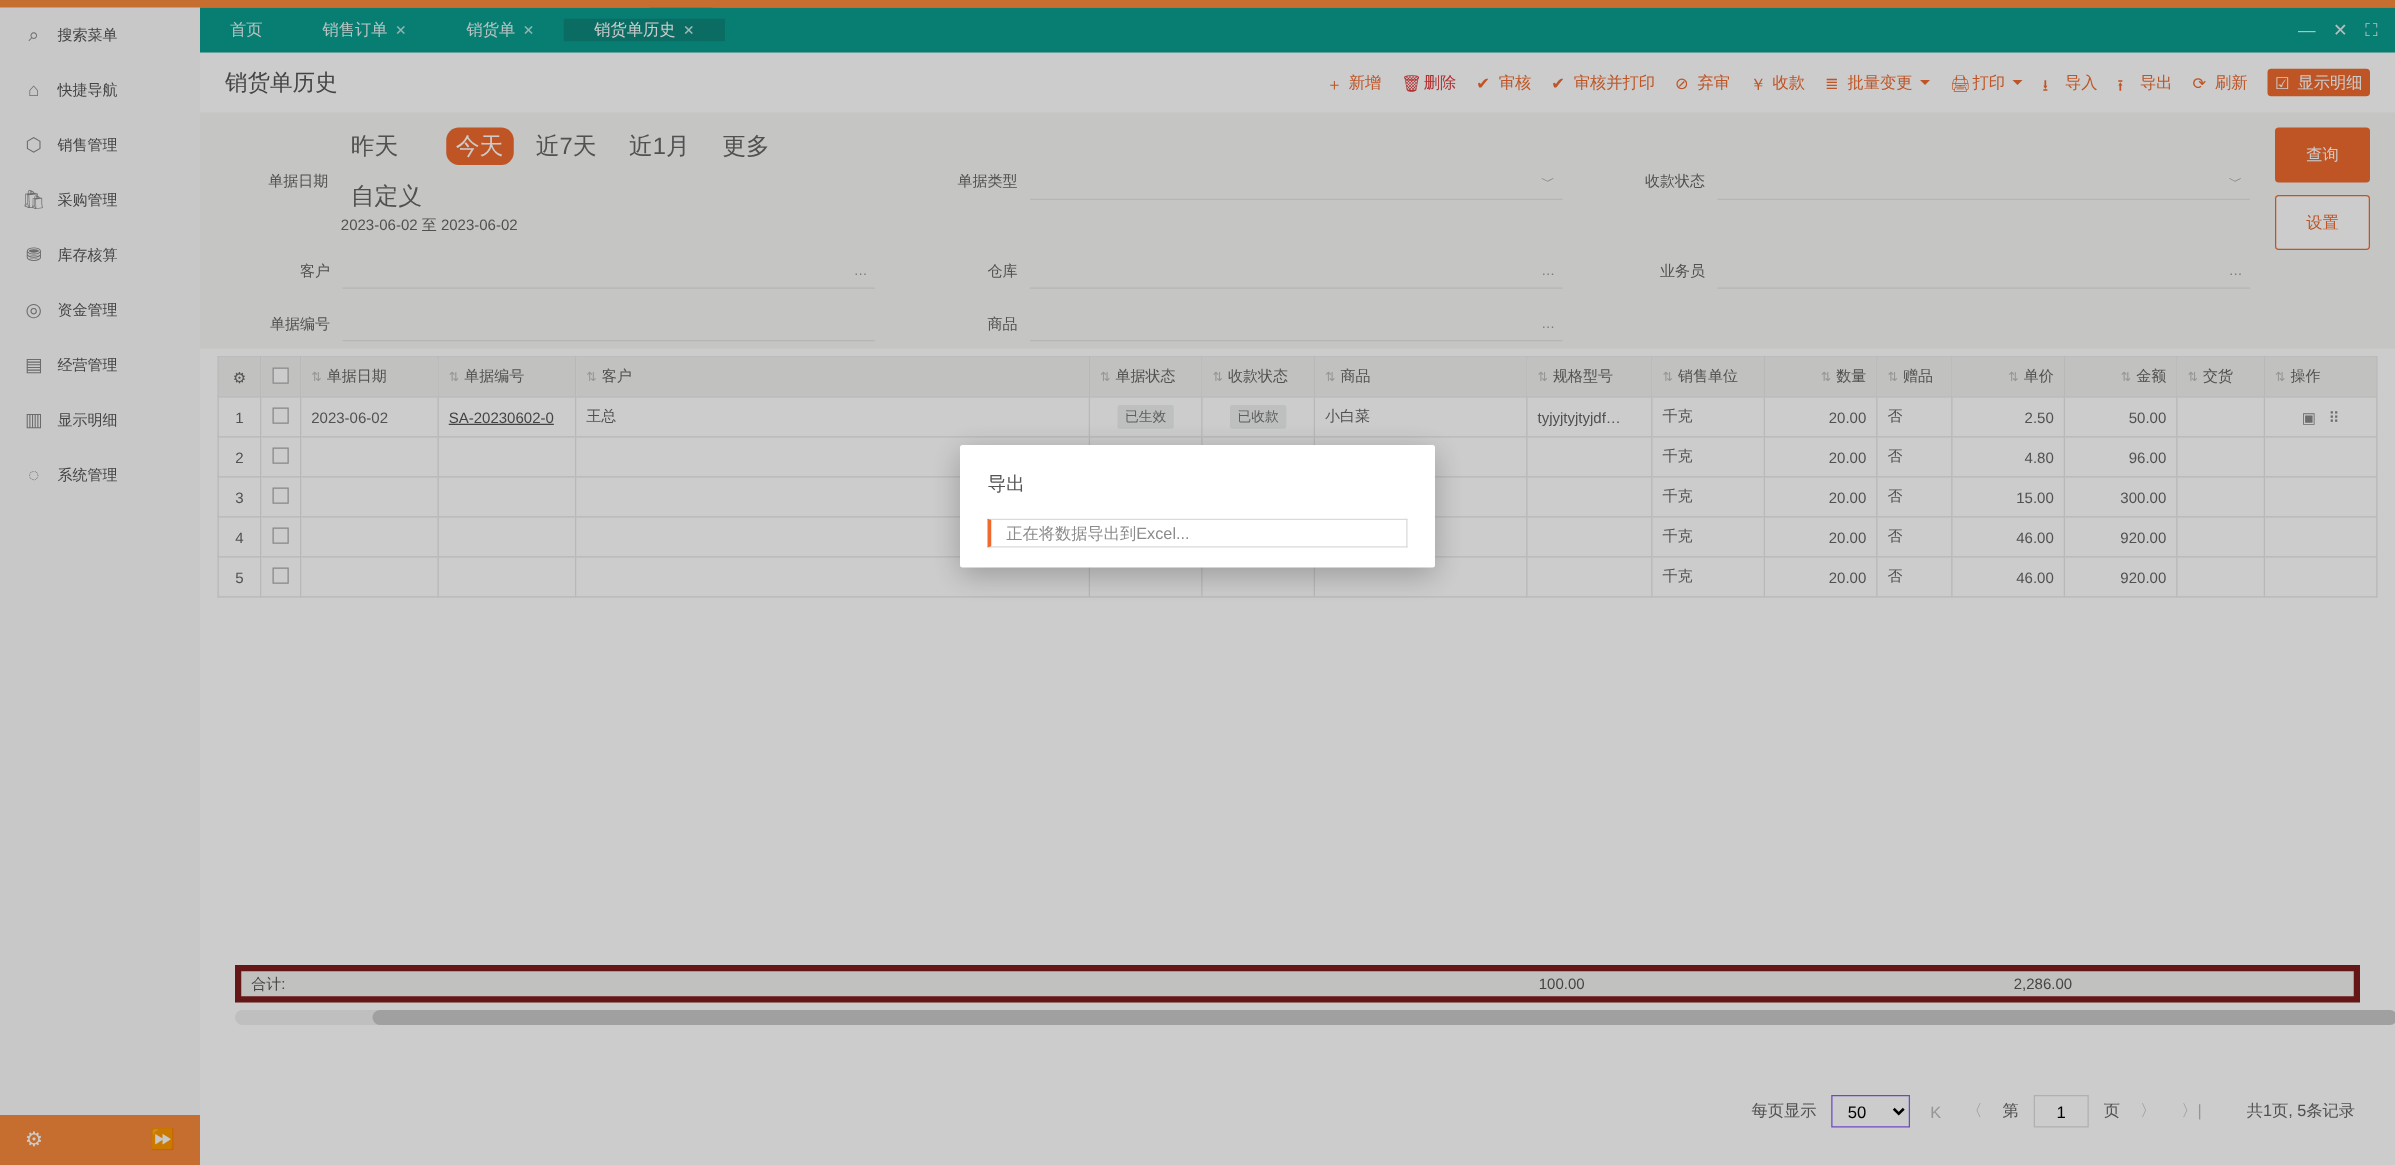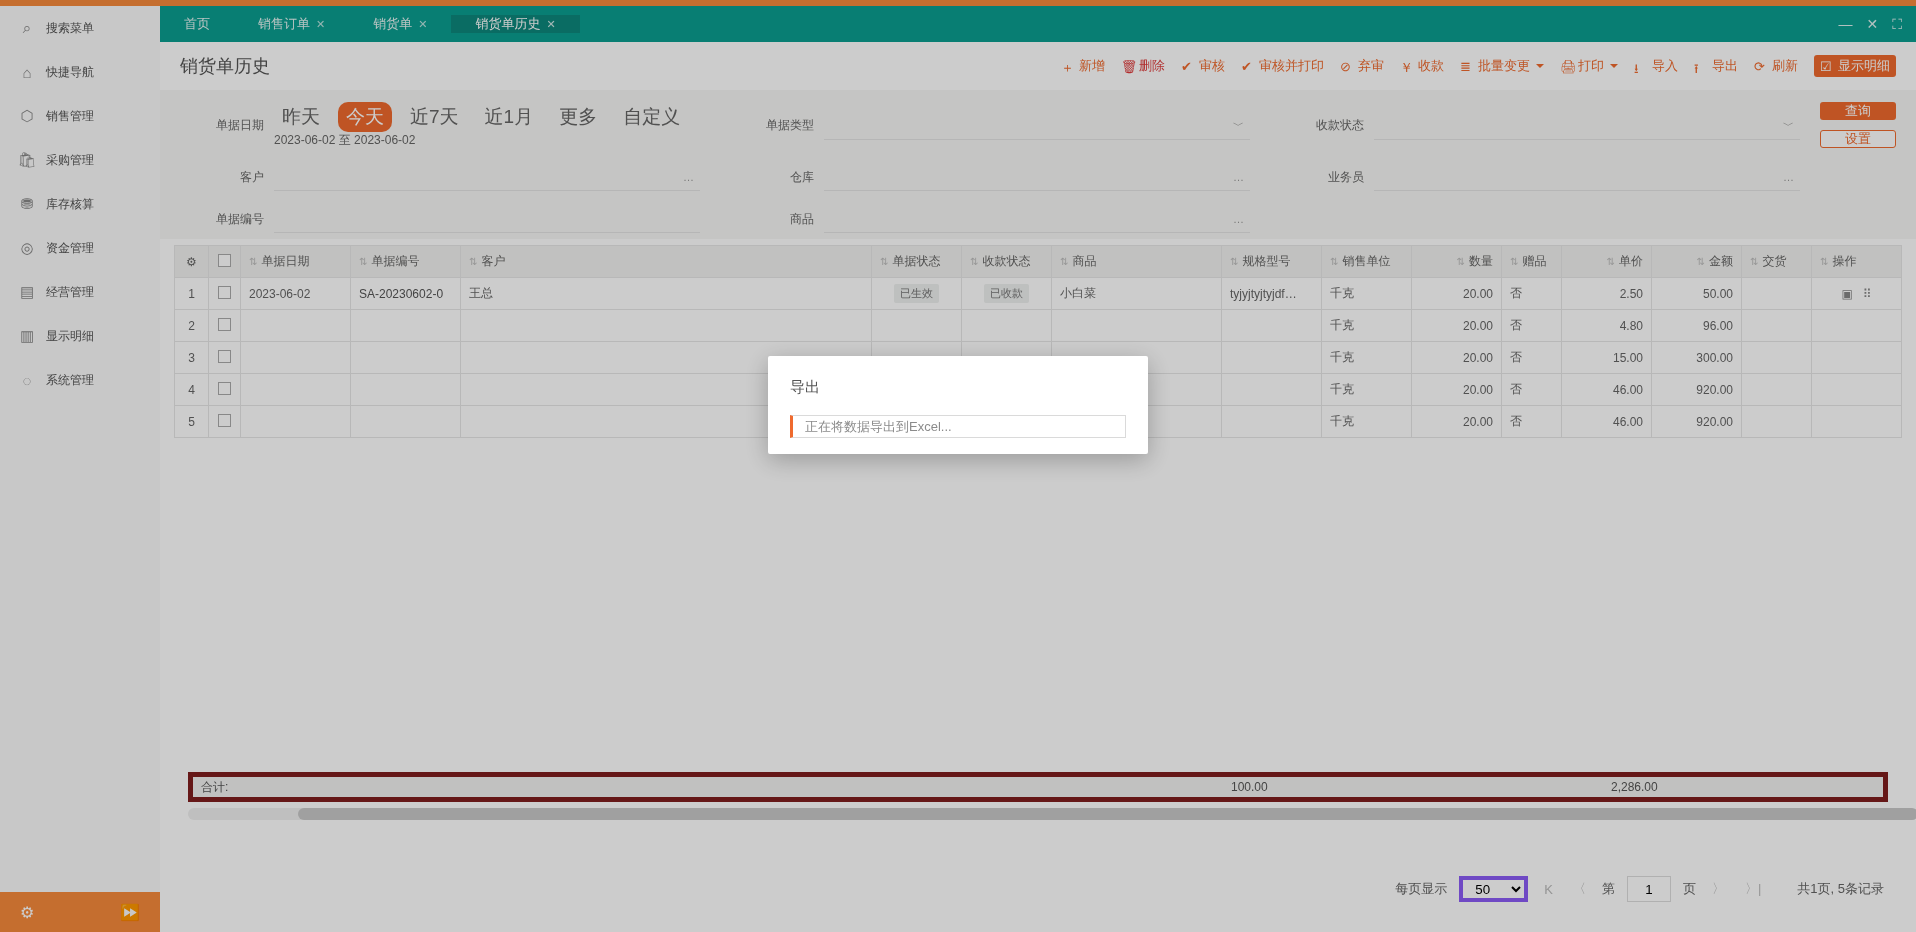--- a/index.html
+++ b/index.html
@@ -47,53 +47,53 @@
 
 .filters { background:#f7f7f5; padding:12px 20px 6px; }
 .filters-row { display:flex; align-items:flex-start; }
 .filters-left { flex:1; display:grid; grid-template-columns: repeat(3,1fr); gap:14px 30px; }
 .field { display:flex; align-items:center; }
 .field .lbl { width:84px; text-align:right; color:#666; margin-right:10px; }
 .field .control { flex:1; height:28px; background:#f7f7f5; border-bottom:1px solid #e4e4e4; display:flex; align-items:center; position:relative; color:#999; }
 .field .control .arrow { position:absolute; right:6px; color:#999; font-size:11px; }
 .daterange { display:flex; gap:10px; align-items:center; flex-wrap:wrap; }
 .chip { padding:2px 8px; border-radius:10px; color:#666; cursor:pointer; font-size:19px; }
-.chip.active { background:#ef6a2e; color:#fff; }
+.chip.active { background:#ef6a2e; color:#fff;margin-left:20px; }
 .filters-right { display:flex; flex-direction:column; gap:10px; width:76px; margin-left:20px; align-items:stretch; }
-.btn { height:18px; border-radius:3px; cursor:pointer; display:flex; align-items:center; justify-content:center; font-size:13px; }
+.btn { height:44px; border-radius:3px; cursor:pointer; display:flex; align-items:center; justify-content:center; font-size:13px; }
 .btn-primary { background:#ef6a2e; color:#fff; border:none; }
 .btn-outline { background:#fff; border:1px solid #ef6a2e; color:#ef6a2e; }
 .collapse { text-align:center; padding:8px 0 0; color:#888; cursor:pointer; }
 .collapse::before { content:"︽ "; }
 
 
 .table-wrap { flex:1; padding:6px 14px 0; display:flex; flex-direction:column; min-height:0; }
 table { width:100%; border-collapse:collapse; table-layout:fixed; }
 th, td { border:1px solid #e6e6e6; height:32px; padding:0 8px; text-align:left; font-size:12px; overflow:hidden; text-overflow:ellipsis; white-space:nowrap; }
 thead th { background:#f2f2f0; color:#666; font-weight:normal; position:relative; }
 thead th .sort::before { content:"⇅"; color:#bbb; font-size:10px; margin-right:4px; }
 tbody td.nowrap { overflow:hidden; text-overflow:ellipsis; white-space:nowrap; }
 td.num, th.num { text-align:right; }
 td.center, th.center { text-align:center; }
 .badge { display:inline-block; background:#eef0ef; color:#777; border-radius:2px; padding:2px 6px; font-size:11px; }
-.link { color:#555; cursor:pointer; }
+.link { color:#555; text-decoration:underline; cursor:pointer; }
 .row-icons { display:flex; gap:10px; justify-content:center; color:#888; }
 .row-icons span { cursor:pointer; }
 
 
 .totals { margin:0 14px; background:#f2f2f0; border:5px solid #7f1d1d; display:flex; height:30px; align-items:center; font-size:12px; color:#555; }
 .totals .cell { padding:0 8px; }
 
 
 .hscroll { margin:6px 14px 0; height:12px; background:#efefef; position:relative; border-radius:6px; }
 .hscroll .thumb { position:absolute; left:110px; top:0; bottom:0; width:1620px; background:#c8c8c8; border-radius:6px; }
 
 
 .pager { display:flex; align-items:center; justify-content:flex-end; gap:12px; padding:30px 18px; font-size:13px; color:#666;margin-top:26px; }
-.pager select { height:26px; border:4px solid #8b5cf6; background:#fff; padding:0 18px 0 8px; }
+.pager select { height:26px; border:1px solid #8b5cf6; background:#fff; padding:0 18px 0 8px; }
 .pager .pg-btn { color:#bbb; cursor:pointer; padding:0 4px; }
 .pager input { width:44px; height:26px; border:1px solid #ddd; text-align:center; }
 
 
 .overlay { position:fixed; inset:0; background:rgba(0,0,0,.20); display:flex; align-items:flex-start; justify-content:center; }
 .modal { margin-top:356px; width:380px; background:#fff; box-shadow:0 6px 24px rgba(0,0,0,.25); border-radius:2px; padding:22px 22px 16px; }
 .modal h3 { font-size:15px; color:#555; font-weight:500; margin-bottom:18px; }
 .modal .msg { border:1px solid #dadada; height:23px; display:flex; align-items:center; padding:0 12px; color:#8b8b8b; font-size:13px; border-left:3px solid #ef6a2e; }
 .modal .actions { display:flex; justify-content:flex-end; margin-top:22px; }
 .modal .btn-primary { padding:0 16px; width:auto; }

